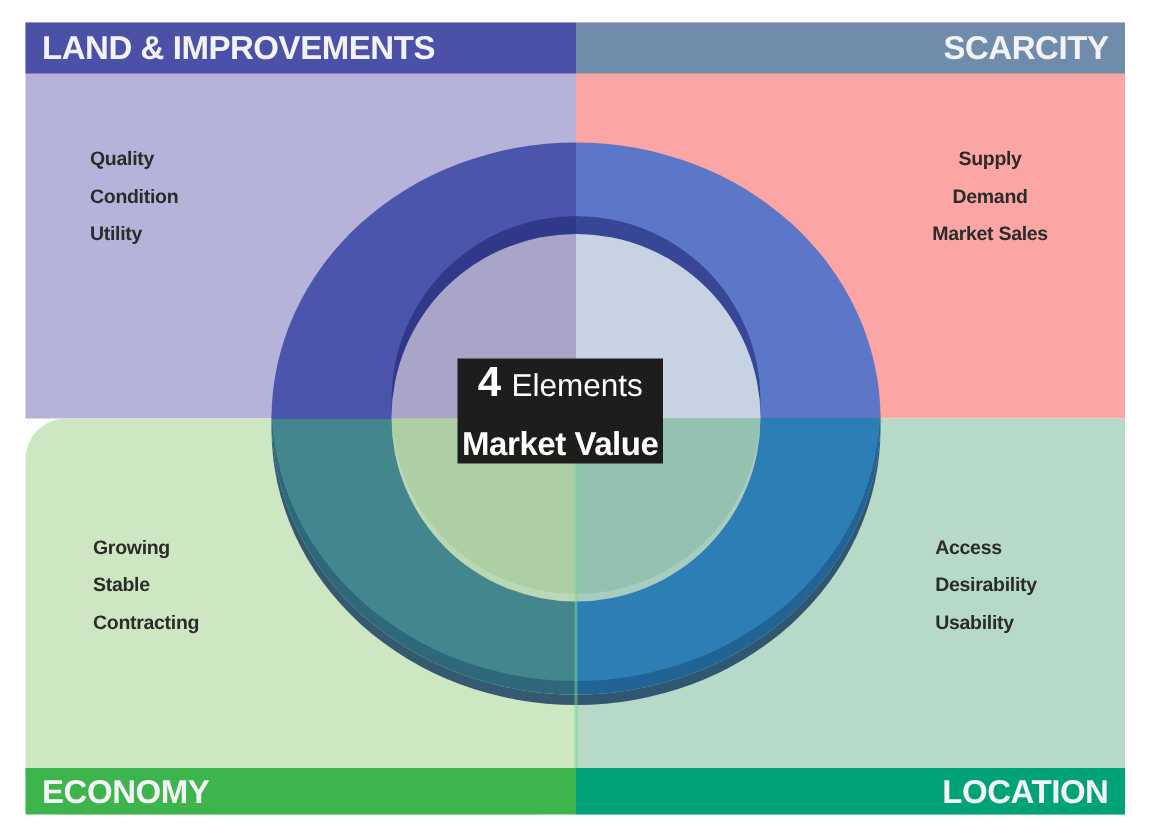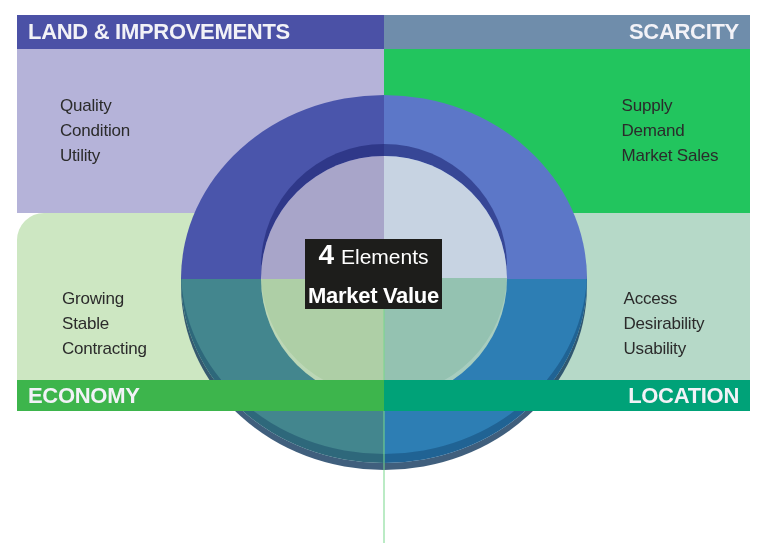--- a/index.html
+++ b/index.html
@@ -1,32 +1,32 @@
 <!DOCTYPE html>
 <html><head>
 <meta charset="utf-8">
 <style>
   html,body{margin:0;padding:0;}
   body{
     width:768px;height:559px;background:#ffffff;overflow:hidden;position:relative;
     font-family:"Liberation Sans", sans-serif;
   }
-  .canvas{position:absolute;left:17px;top:15px;width:733px;height:396px;}
+  .canvas{position:absolute;left:17px;top:15px;width:733px;height:528px;}
   .grid{display:grid;grid-template-columns:1fr 1fr;grid-template-rows:1fr 1fr;width:100%;height:100%;}
   .cell{position:relative;overflow:visible;}
   .bar{
     position:absolute;left:0;right:0;height:34px;display:flex;align-items:center;
     color:#f2f2f7;font-weight:bold;font-size:22px;letter-spacing:-0.3px;
     padding:0 11px;box-sizing:border-box;z-index:5;white-space:nowrap;
   }
   .bar.top{top:0;}
   .bar.bottom{bottom:0;height:31px;}
   .bar.right{justify-content:flex-end;}
   .items{
-    position:absolute;z-index:5;color:#2b2b2b;font-weight:normal;font-size:17px;
+    position:absolute;z-index:5;color:#2b2b2b;font-weight:bold;font-size:13px;
     line-height:25px;letter-spacing:-0.2px;white-space:nowrap;
   }
   .items-tl{left:43px;top:78px;}
   .items-tr{left:238px;top:78px;}
   .items-bl{left:45px;top:73px;}
   .items-br{left:240px;top:73px;}
   .ring{
     position:absolute;left:163.5px;top:79.5px;width:406px;height:368px;border-radius:50%;
     z-index:1;
     box-shadow:0 7px 0 rgba(10,50,88,0.78), inset 0 -9px 0 rgba(10,50,88,0.35);
@@ -59,21 +59,21 @@
       <div class="bar top" style="background-color: rgb(75, 81, 166);">
         <span>LAND &amp; IMPROVEMENTS</span>
       </div>
       <div class="items items-tl">
         <div>Quality</div>
         <div>Condition</div>
         <div>Utility</div>
       </div>
     </div>
 
-    <div class="cell" style="background-color: #22c55e;">
+    <div class="cell" style="background-color: #fca5a5; text-align: center;">
       <div class="bar top right" style="background-color: rgb(111, 141, 171);">
         <span>SCARCITY</span>
       </div>
       <div class="items items-tr">
         <div>Supply</div>
         <div>Demand</div>
         <div>Market Sales</div>
       </div>
     </div>
 

